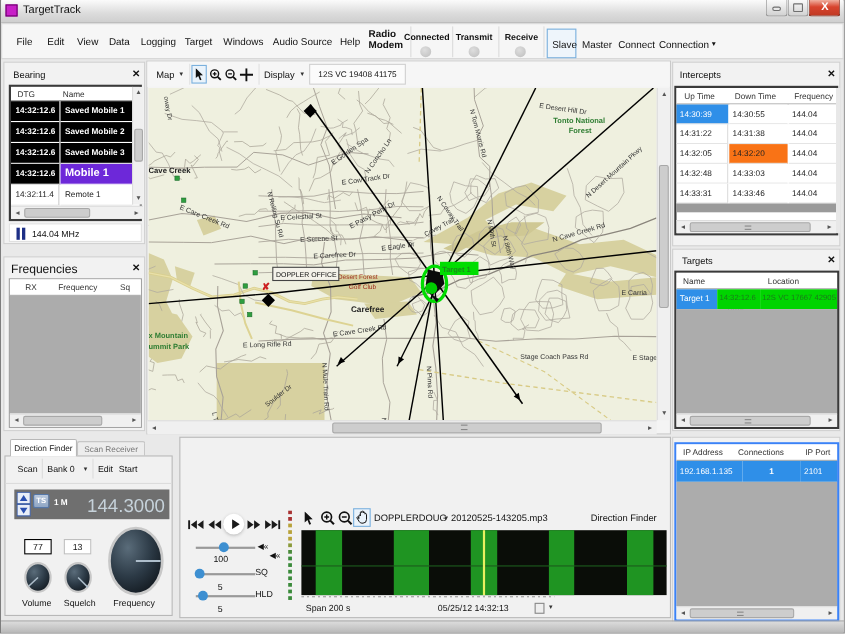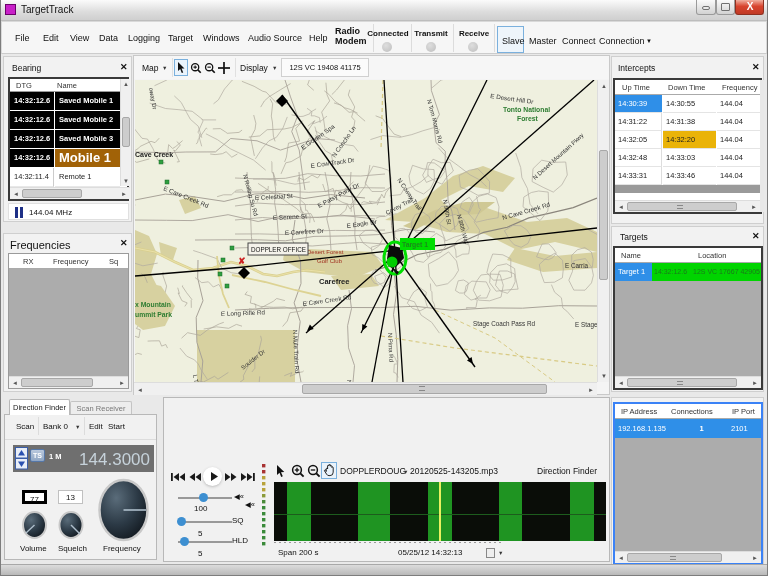--- a/index.html
+++ b/index.html
@@ -69,21 +69,21 @@
       <span class="abs" style="left:47px;top:2px;font-size:7.5px;color:#333;">Name</span>
     </div>
 
     <div class="cell" style="left:0;top:13px;width:44px;height:19px;background:#000;color:#fff;font-size:7.5px;font-weight:bold;line-height:18px;padding-left:4px;border-bottom:1px solid #fff;">14:32:12.6</div>
     <div class="cell" style="left:45px;top:13px;width:65px;height:19px;background:#000;color:#fff;font-size:7.5px;font-weight:bold;line-height:18px;padding-left:4px;border-bottom:1px solid #fff;">Saved Mobile 1</div>
     <div class="cell" style="left:0;top:32px;width:44px;height:19px;background:#000;color:#fff;font-size:7.5px;font-weight:bold;line-height:18px;padding-left:4px;border-bottom:1px solid #fff;">14:32:12.6</div>
     <div class="cell" style="left:45px;top:32px;width:65px;height:19px;background:#000;color:#fff;font-size:7.5px;font-weight:bold;line-height:18px;padding-left:4px;border-bottom:1px solid #fff;">Saved Mobile 2</div>
     <div class="cell" style="left:0;top:51px;width:44px;height:19px;background:#000;color:#fff;font-size:7.5px;font-weight:bold;line-height:18px;padding-left:4px;border-bottom:1px solid #fff;">14:32:12.6</div>
     <div class="cell" style="left:45px;top:51px;width:65px;height:19px;background:#000;color:#fff;font-size:7.5px;font-weight:bold;line-height:18px;padding-left:4px;border-bottom:1px solid #fff;">Saved Mobile 3</div>
     <div class="cell" style="left:0;top:70px;width:44px;height:19px;background:#000;color:#fff;font-size:7.5px;font-weight:bold;line-height:18px;padding-left:4px;border-bottom:1px solid #fff;">14:32:12.6</div>
-    <div class="cell" style="left:45px;top:70px;width:65px;height:19px;background:#a16207;color:#fff;font-size:13px;font-weight:bold;line-height:18px;padding-left:4px;border-bottom:1px solid #fff;">Mobile 1</div>
+    <div class="cell" style="left:45px;top:70px;width:65px;height:19px;background:#6d28d9;color:#fff;font-size:10px;font-weight:bold;line-height:18px;padding-left:4px;border-bottom:1px solid #fff;">Mobile 1</div>
     <div class="cell" style="left:0;top:89px;width:44px;height:19px;background:#fff;color:#222;font-size:7.5px;line-height:18px;padding-left:4px;border-right:1px solid #ccc;border-bottom:1px solid #e8e8e8;">14:32:11.4</div>
     <div class="cell" style="left:45px;top:89px;width:65px;height:19px;background:#fff;color:#222;font-size:7.5px;line-height:18px;padding-left:4px;border-bottom:1px solid #e8e8e8;">Remote 1</div>
 
     <div class="abs" style="left:110px;top:0;width:10px;height:107px;background:#f0f0f0;border-left:1px solid #ddd;">
       <div class="sarrow" style="left:2px;top:2px;">▲</div>
       <div class="abs" style="left:1px;top:38px;width:8px;height:30px;background:#cdcdcd;border:1px solid #a8a8a8;border-radius:2px;"></div>
       <div class="sarrow" style="left:2px;bottom:2px;">▼</div>
     </div>
 
     <div class="abs" style="left:0;top:108px;width:120px;height:12px;background:#f0f0f0;border-top:1px solid #ddd;">
@@ -139,21 +139,21 @@
           <rect x="0.5" y="0.5" width="12" height="10.5" fill="#e8eef8" stroke="#3a5da8"></rect>
           <rect x="0.5" y="11.5" width="12" height="10.5" fill="#e8eef8" stroke="#3a5da8"></rect>
           <path d="M6.5 3 L10 8.5 L3 8.5 Z" fill="#2a50b0"></path>
           <path d="M6.5 20 L10 14.5 L3 14.5 Z" fill="#2a50b0"></path>
         </svg>
       <div class="abs" style="left:17px;top:4px;width:15px;height:13px;background:linear-gradient(#b9c8dd,#8fa6c4);border:1px solid #5577a8;border-radius:2px;font-size:7px;font-weight:bold;color:#fff;text-align:center;line-height:12px;">TS</div>
       <div class="abs" style="left:36px;top:7px;font-size:7.5px;font-weight:bold;color:#fff;">1 M</div>
       <div class="abs" style="left:0;top:5px;width:137px;text-align:right;font-size:17px;color:#c6d2da;">144.3000</div>
     </div>
 
-    <div class="abs" style="left:17px;top:75px;width:25px;height:14px;background:#fff;border:3px solid #000000;font-size:8px;color:#111;text-align:center;line-height:13px;">77</div>
+    <div class="abs" style="left:17px;top:75px;width:25px;height:14px;background:#fff;border:1px solid #000000;font-size:8px;color:#111;text-align:center;line-height:13px;">77</div>
     <div class="abs" style="left:53px;top:75px;width:25px;height:14px;background:#fff;border:1px solid #c0c0c0;font-size:8px;color:#111;text-align:center;line-height:13px;">13</div>
 
     <svg class="abs" style="left:0;top:0;" width="151" height="144" viewBox="0 0 151 144">
       <defs>
         <radialGradient id="kn" cx="35%" cy="30%" r="80%">
           <stop offset="0%" stop-color="#5a6c7a"></stop>
             <stop offset="55%" stop-color="#2c3a46"></stop>
             <stop offset="100%" stop-color="#10161c"></stop>
         </radialGradient>
       </defs>
@@ -454,21 +454,21 @@
       <span class="abs" style="left:53px;top:3px;font-size:7.5px;color:#333;">Down Time</span>
       <span class="abs" style="left:107px;top:3px;font-size:7.5px;color:#333;">Frequency</span>
     </div>
     <div class="cell" style="left:0;top:15px;width:47px;height:18px;background:#2f8fe8;color:#fff;font-size:7.5px;line-height:17px;padding-left:3px;border-bottom:1px solid #e4e4e4;">14:30:39</div>
     <div class="cell" style="left:48px;top:15px;width:53px;height:18px;background:#fff;color:#222;font-size:7.5px;line-height:17px;padding-left:3px;border-bottom:1px solid #e4e4e4;">14:30:55</div>
     <div class="cell" style="left:102px;top:15px;width:43px;height:18px;background:#fff;color:#222;font-size:7.5px;line-height:17px;padding-left:3px;border-bottom:1px solid #e4e4e4;">144.04</div>
     <div class="cell" style="left:0;top:33px;width:47px;height:18px;background:#fff;color:#222;font-size:7.5px;line-height:17px;padding-left:3px;border-bottom:1px solid #e4e4e4;border-right:1px solid #ddd;">14:31:22</div>
     <div class="cell" style="left:48px;top:33px;width:53px;height:18px;background:#fff;color:#222;font-size:7.5px;line-height:17px;padding-left:3px;border-bottom:1px solid #e4e4e4;">14:31:38</div>
     <div class="cell" style="left:102px;top:33px;width:43px;height:18px;background:#fff;color:#222;font-size:7.5px;line-height:17px;padding-left:3px;border-bottom:1px solid #e4e4e4;">144.04</div>
     <div class="cell" style="left:0;top:51px;width:47px;height:18px;background:#fff;color:#222;font-size:7.5px;line-height:17px;padding-left:3px;border-bottom:1px solid #e4e4e4;border-right:1px solid #ddd;">14:32:05</div>
-    <div class="cell" style="left:48px;top:51px;width:53px;height:18px;background:#eab308;color:#222;font-size:7.5px;line-height:17px;padding-left:3px;border-bottom:1px solid #e4e4e4;">14:32:20</div>
+    <div class="cell" style="left:48px;top:51px;width:53px;height:18px;background:#f97316;color:#222;font-size:7.5px;line-height:17px;padding-left:3px;border-bottom:1px solid #e4e4e4;">14:32:20</div>
     <div class="cell" style="left:102px;top:51px;width:43px;height:18px;background:#fff;color:#222;font-size:7.5px;line-height:17px;padding-left:3px;border-bottom:1px solid #e4e4e4;">144.04</div>
     <div class="cell" style="left:0;top:69px;width:47px;height:18px;background:#fff;color:#222;font-size:7.5px;line-height:17px;padding-left:3px;border-bottom:1px solid #e4e4e4;border-right:1px solid #ddd;">14:32:48</div>
     <div class="cell" style="left:48px;top:69px;width:53px;height:18px;background:#fff;color:#222;font-size:7.5px;line-height:17px;padding-left:3px;border-bottom:1px solid #e4e4e4;">14:33:03</div>
     <div class="cell" style="left:102px;top:69px;width:43px;height:18px;background:#fff;color:#222;font-size:7.5px;line-height:17px;padding-left:3px;border-bottom:1px solid #e4e4e4;">144.04</div>
     <div class="cell" style="left:0;top:87px;width:47px;height:18px;background:#fff;color:#222;font-size:7.5px;line-height:17px;padding-left:3px;border-bottom:1px solid #e4e4e4;border-right:1px solid #ddd;">14:33:31</div>
     <div class="cell" style="left:48px;top:87px;width:53px;height:18px;background:#fff;color:#222;font-size:7.5px;line-height:17px;padding-left:3px;border-bottom:1px solid #e4e4e4;">14:33:46</div>
     <div class="cell" style="left:102px;top:87px;width:43px;height:18px;background:#fff;color:#222;font-size:7.5px;line-height:17px;padding-left:3px;border-bottom:1px solid #e4e4e4;">144.04</div>
     <div class="abs" style="left:0;top:105px;width:145px;height:8px;background:#9a9a9a;"></div>
     <div class="abs" style="left:0;top:120px;width:145px;height:12px;background:#f0f0f0;border-top:1px solid #ddd;">
       <div class="sarrow" style="left:3px;top:3px;">◄</div>

